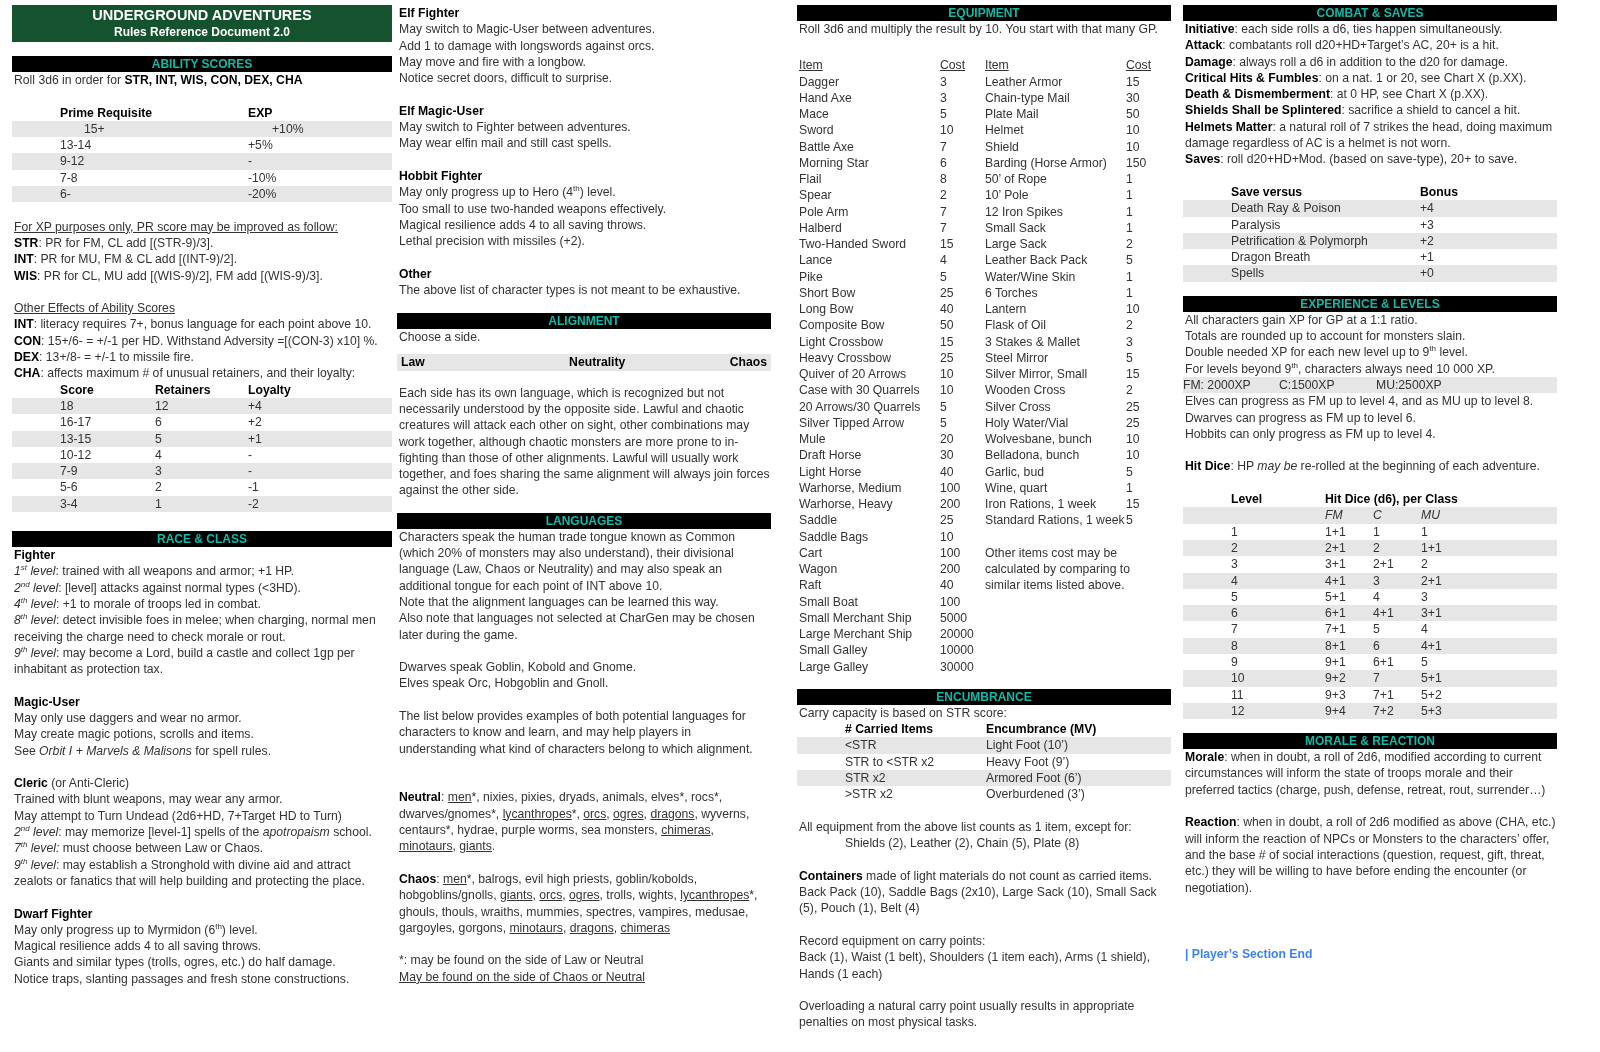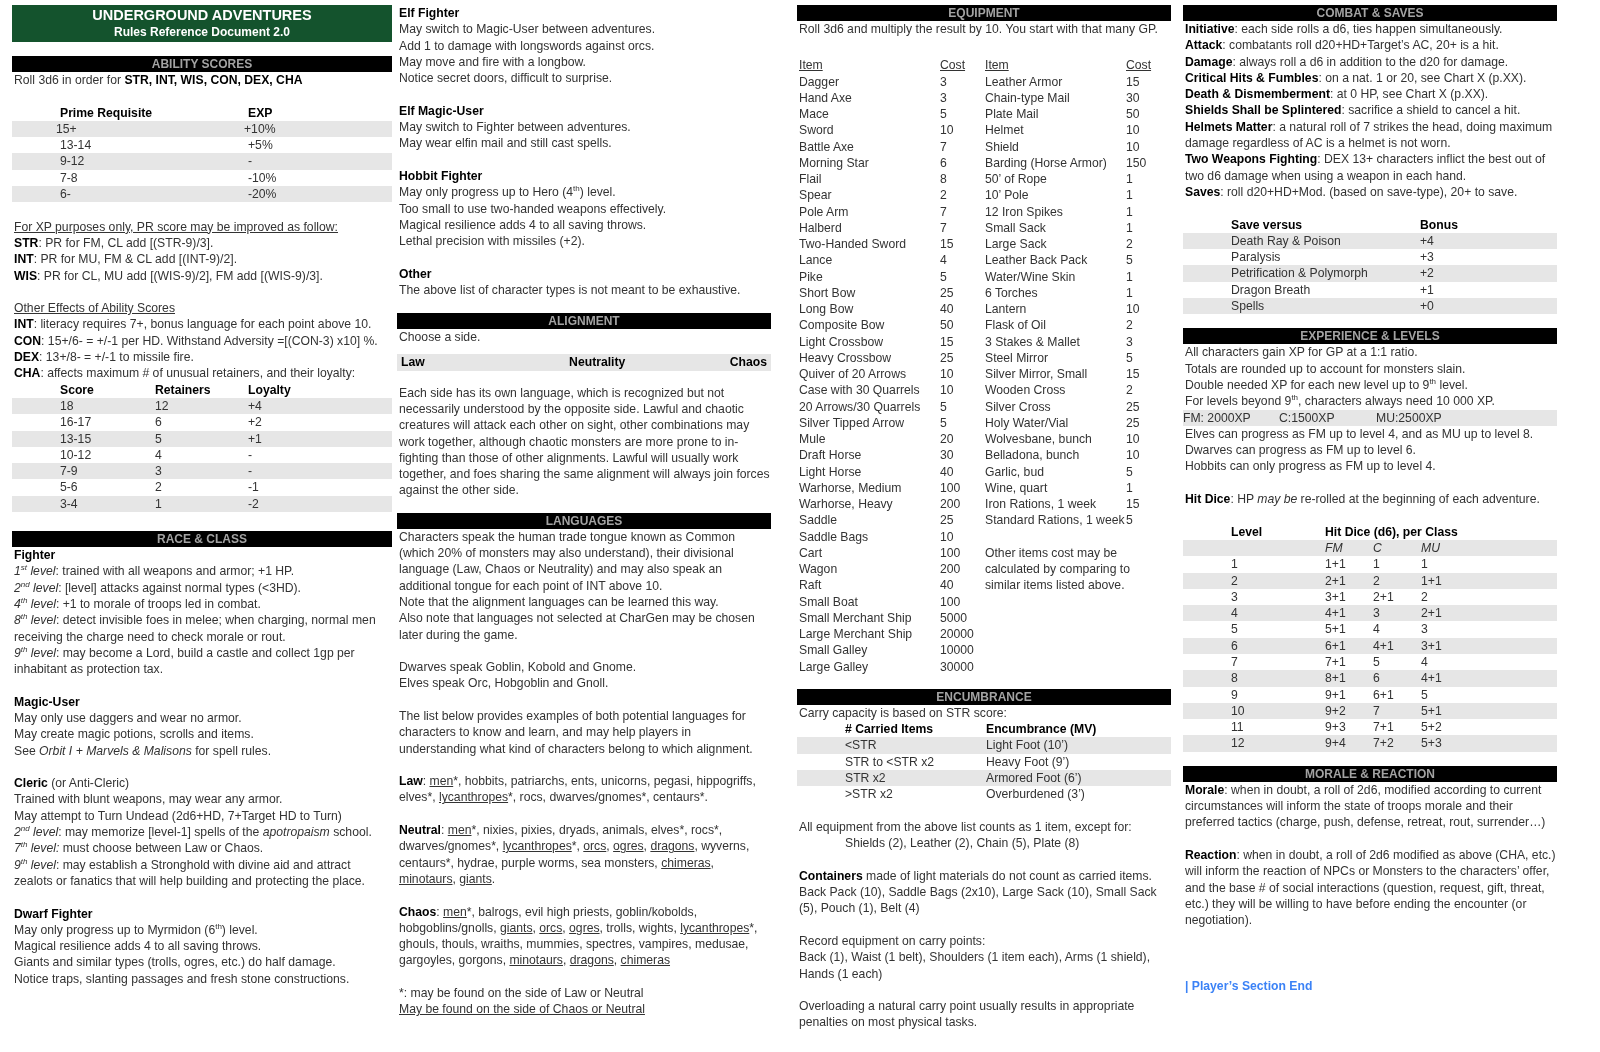--- a/index.html
+++ b/index.html
@@ -7,21 +7,21 @@
   body { font-family: "Liberation Sans", "DejaVu Sans", sans-serif; font-size: 12.2px; color: #333333; line-height: 16.3px; }
   .page { position: relative; width: 1600px; height: 1052px; }
   .col { position: absolute; top: 5px; }
   .c1 { left: 12px; width: 380px; }
   .c2 { left: 397px; width: 374px; }
   .c3 { left: 797px; width: 374px; }
   .c4 { left: 1183px; width: 374px; }
   .title-box { background: #14532d; color: #fff; text-align: center; padding: 1px 0 2px; }
   .title-box .t1 { font-weight: bold; font-size: 14.5px; line-height: 19px; }
   .title-box .t2 { font-weight: bold; font-size: 12px; line-height: 15px; }
-  .hdr { background: #000; color: #a3a3a3; text-align: center; font-weight: bold; font-size: 12px; line-height: 16px; height: 16px; }
+  .hdr { background: #000; color: #14b8a6; text-align: center; font-weight: bold; font-size: 12px; line-height: 16px; height: 16px; }
   .p { padding-left: 2px; }
   .gap { height: 16.3px; }
   b { color: #000; font-weight: bold; }
   .u { text-decoration: underline; }
   i { font-style: italic; }
   sup { font-size: 8px; line-height: 0; vertical-align: super; }
   .row { display: flex; height: 16.3px; align-items: center; }
   .row.shade { background: #e6e6e6; }
   .cell { white-space: nowrap; }
   .bold { font-weight: bold; color: #000; }
@@ -45,21 +45,21 @@
     <div style="height:14px"></div>
     <div class="hdr">ABILITY SCORES</div>
     <div class="p"><span>Roll 3d6 in order for </span><b>STR, INT, WIS, CON, DEX, CHA</b></div>
     <div class="gap"></div>
     <div>
       <div class="row">
         <span class="cell bold" style="margin-left:48px;width:188px">Prime Requisite</span>
         <span class="cell bold">EXP</span>
       </div>
       <div class="row shade">
-          <span class="cell" style="margin-left:44px;width:188px">15+</span>
+          <span class="cell" style="margin-left:72px;width:188px">15+</span>
           <span class="cell">+10%</span>
         </div>
       <div class="row">
           <span class="cell" style="margin-left:48px;width:188px">13-14</span>
           <span class="cell">+5%</span>
         </div>
       <div class="row shade">
           <span class="cell" style="margin-left:48px;width:188px">9-12</span>
           <span class="cell">-</span>
         </div>
@@ -187,21 +187,20 @@
     <div class="hdr">LANGUAGES</div>
     <div class="p">Characters speak the human trade tongue known as Common (which 20% of monsters may also understand), their divisional language (Law, Chaos or Neutrality) and may also speak an additional tongue for each point of INT above 10.</div>
     <div class="p">Note that the alignment languages can be learned this way.</div>
     <div class="p">Also note that languages not selected at CharGen may be chosen later during the game.</div>
     <div class="gap"></div>
     <div class="p">Dwarves speak Goblin, Kobold and Gnome.</div>
     <div class="p">Elves speak Orc, Hobgoblin and Gnoll.</div>
     <div class="gap"></div>
     <div class="p">The list below provides examples of both potential languages for characters to know and learn, and may help players in understanding what kind of characters belong to which alignment.</div>
     <div class="gap"></div>
-    <div class="p"><b>Law</b>: <span class="ilist"><span class="u">men</span><span>*, hobbits, patriarchs, ents, unicorns, pegasi, hippogriffs, elves*, </span><span class="u">lycanthropes</span><span>*, rocs, dwarves/gnomes*, centaurs*.</span></span></div>
     <div class="gap"></div>
     <div class="p"><b>Neutral</b>: <span class="ilist"><span class="u">men</span><span>*, nixies, pixies, dryads, animals, elves*, rocs*, dwarves/gnomes*, </span><span class="u">lycanthropes</span><span>*, </span><span class="u">orcs</span><span>, </span><span class="u">ogres</span><span>, </span><span class="u">dragons</span><span>, wyverns, centaurs*, hydrae, purple worms, sea monsters, </span><span class="u">chimeras</span><span>, </span><span class="u">minotaurs</span><span>, </span><span class="u">giants</span><span>.</span></span></div>
     <div class="gap"></div>
     <div class="p"><b>Chaos</b>: <span class="ilist"><span class="u">men</span><span>*, balrogs, evil high priests, goblin/kobolds, hobgoblins/gnolls, </span><span class="u">giants</span><span>, </span><span class="u">orcs</span><span>, </span><span class="u">ogres</span><span>, trolls, wights, </span><span class="u">lycanthropes</span><span>*, ghouls, thouls, wraiths, mummies, spectres, vampires, medusae, gargoyles, gorgons, </span><span class="u">minotaurs</span><span>, </span><span class="u">dragons</span><span>, </span><span class="u">chimeras</span></span></div>
     <div class="gap"></div>
     <div class="p">*: may be found on the side of Law or Neutral</div>
     <div class="p u">May be found on the side of Chaos or Neutral</div>
   </div>
 
   <div class="col c3">
@@ -529,21 +528,20 @@
   <div class="col c4">
     <div class="hdr">COMBAT &amp; SAVES</div>
     <div id="combat-rules">
         <div class="p"><b>Initiative</b><span>: each side rolls a d6, ties happen simultaneously.</span></div>
         <div class="p"><b>Attack</b><span>: combatants roll d20+HD+Target’s AC, 20+ is a hit.</span></div>
         <div class="p"><b>Damage</b><span>: always roll a d6 in addition to the d20 for damage.</span></div>
         <div class="p"><b>Critical Hits &amp; Fumbles</b><span>: on a nat. 1 or 20, see Chart X (p.XX).</span></div>
         <div class="p"><b>Death &amp; Dismemberment</b><span>: at 0 HP, see Chart X (p.XX).</span></div>
         <div class="p"><b>Shields Shall be Splintered</b><span>: sacrifice a shield to cancel a hit.</span></div>
         <div class="p"><b>Helmets Matter</b><span>: a natural roll of 7 strikes the head, doing maximum damage regardless of AC is a helmet is not worn.</span></div>
-        <div class="p"><b>Two Weapons Fighting</b><span>: DEX 13+ characters inflict the best out of two d6 damage when using a weapon in each hand.</span></div>
         <div class="p"><b>Saves</b><span>: roll d20+HD+Mod. (based on save-type), 20+ to save.</span></div>
       </div>
     <div class="gap"></div>
     <div>
       <div class="row">
           <span class="cell bold" style="margin-left:48px;width:189px">Save versus</span>
           <span class="cell bold">Bonus</span>
         </div>
       <div class="row shade">
           <span class="cell" style="margin-left:48px;width:189px">Death Ray &amp; Poison</span>

